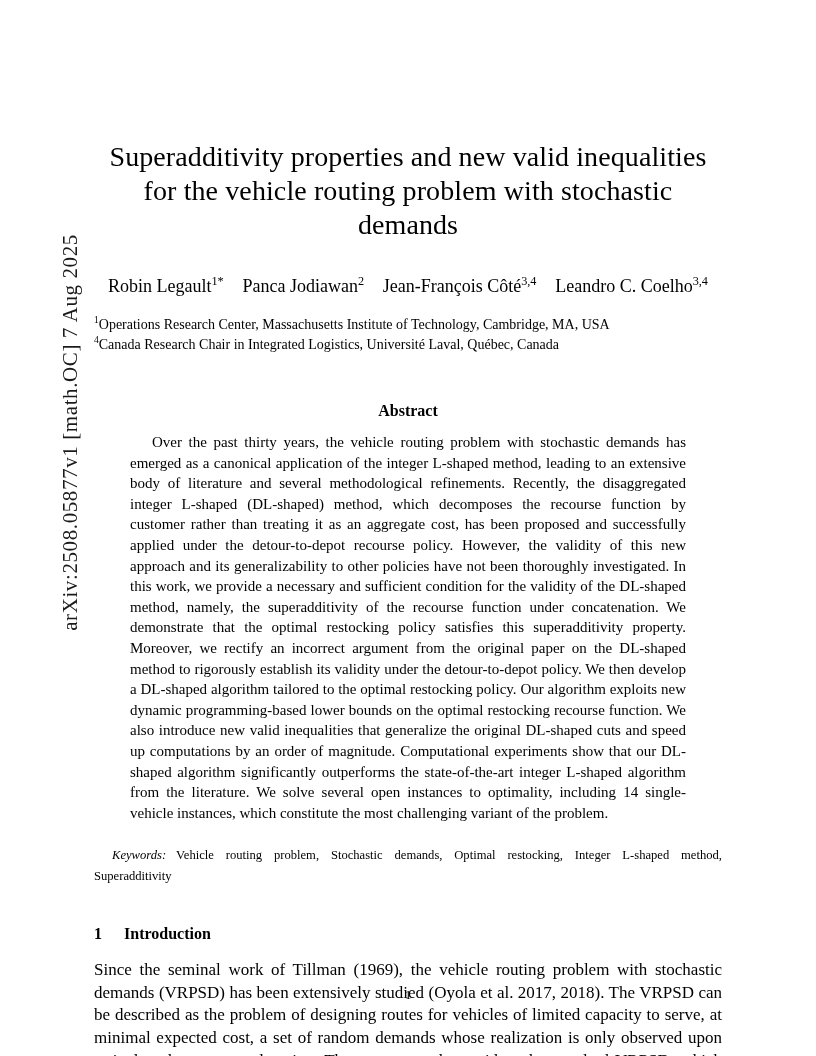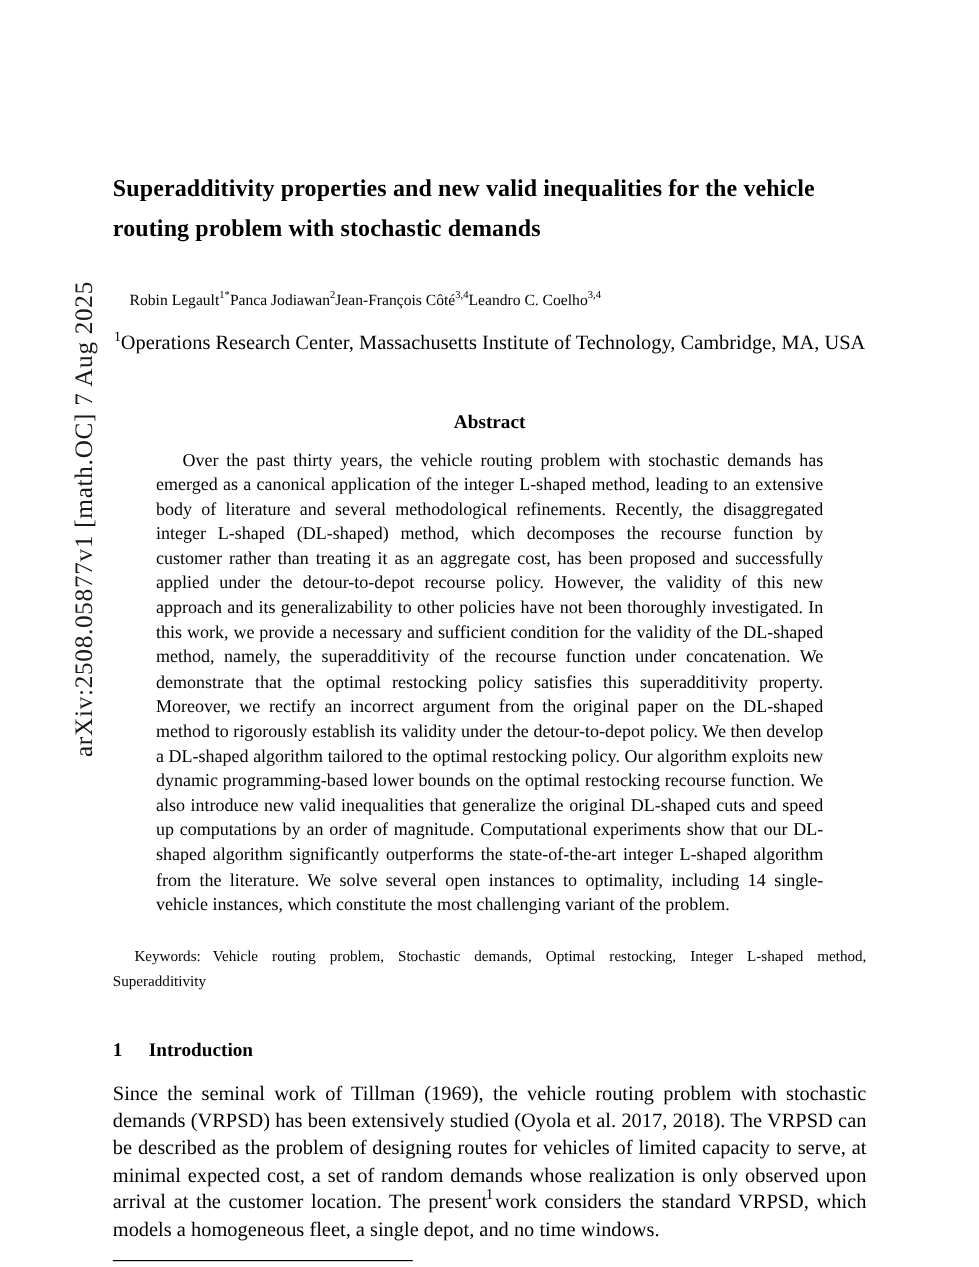--- a/index.html
+++ b/index.html
@@ -35,43 +35,45 @@
     text-align: center;
     white-space: nowrap;
   }
   .content {
     position: absolute;
     left: 94px;
     top: 140px;
     width: 628px;
   }
   .title {
-    font-size: 20px;
+    font-size: 28px;
     line-height: 34px;
+    text-align: center;
     margin: 0 0 34px 0;
-    font-weight: bold;
+    font-weight: normal;
     letter-spacing: 0.1px;
   }
   .authors {
     display: flex;
+    justify-content: space-between;
     align-items: baseline;
-    font-size: 13px;
+    font-size: 18px;
     margin: 0 14px 18px 14px;
   }
   .authors .author {
     white-space: nowrap;
   }
   sup {
     font-size: 0.68em;
     vertical-align: super;
     line-height: 0;
   }
   .affiliations {
-    text-align: center;
-    font-size: 17px;
+    text-align: left;
+    font-size: 14px;
     line-height: 19.5px;
     margin: 0 0 48px 0;
   }
   .abstract-head {
     text-align: center;
     font-size: 16px;
     font-weight: bold;
     margin: 0 0 12px 0;
   }
   .abstract-body {
@@ -81,20 +83,21 @@
     margin: 0 36px 0 36px;
     text-indent: 22px;
   }
   .keywords {
     font-size: 12.6px;
     line-height: 21px;
     text-align: justify;
     margin: 22px 0 0 0;
   }
   .keywords .kw-label {
+    font-style: italic;
     margin-left: 18px;
     margin-right: 10px;
   }
   .section-head {
     font-size: 16px;
     font-weight: bold;
     margin: 38px 0 16px 0;
   }
   .section-head .num {
     display: inline-block;
@@ -143,20 +146,21 @@
 
     <div class="authors">
       <span class="author"><span>Robin Legault</span><sup>1*</sup></span>
       <span class="author"><span>Panca Jodiawan</span><sup>2</sup></span>
       <span class="author"><span>Jean-François Côté</span><sup>3,4</sup></span>
       <span class="author"><span>Leandro C. Coelho</span><sup>3,4</sup></span>
     </div>
 
     <div class="affiliations">
       <div><sup>1</sup><span>Operations Research Center, Massachusetts Institute of Technology, Cambridge, MA, USA</span></div>
+      <div><sup>4</sup><span>Canada Research Chair in Integrated Logistics, Université Laval, Québec, Canada</span></div>
     </div>
 
     <div class="abstract-head">Abstract</div>
     <div class="abstract-body">Over the past thirty years, the vehicle routing problem with stochastic demands has emerged as a canonical application of the integer L-shaped method, leading to an extensive body of literature and several methodological refinements. Recently, the disaggregated integer L-shaped (DL-shaped) method, which decomposes the recourse function by customer rather than treating it as an aggregate cost, has been proposed and successfully applied under the detour-to-depot recourse policy. However, the validity of this new approach and its generalizability to other policies have not been thoroughly investigated. In this work, we provide a necessary and sufficient condition for the validity of the DL-shaped method, namely, the superadditivity of the recourse function under concatenation. We demonstrate that the optimal restocking policy satisfies this superadditivity property. Moreover, we rectify an incorrect argument from the original paper on the DL-shaped method to rigorously establish its validity under the detour-to-depot policy. We then develop a DL-shaped algorithm tailored to the optimal restocking policy. Our algorithm exploits new dynamic programming-based lower bounds on the optimal restocking recourse function. We also introduce new valid inequalities that generalize the original DL-shaped cuts and speed up computations by an order of magnitude. Computational experiments show that our DL-shaped algorithm significantly outperforms the state-of-the-art integer L-shaped algorithm from the literature. We solve several open instances to optimality, including 14 single-vehicle instances, which constitute the most challenging variant of the problem.</div>
 
     <div class="keywords"><span class="kw-label">Keywords:</span><span>Vehicle routing problem, Stochastic demands, Optimal restocking, Integer L-shaped method, Superadditivity</span></div>
 
     <div class="section-head"><span class="num">1</span><span>Introduction</span></div>
 
     <p class="body-text">Since the seminal work of Tillman (1969), the vehicle routing problem with stochastic demands (VRPSD) has been extensively studied (Oyola et al. 2017, 2018). The VRPSD can be described as the problem of designing routes for vehicles of limited capacity to serve, at minimal expected cost, a set of random demands whose realization is only observed upon arrival at the customer location. The present work considers the standard VRPSD, which models a homogeneous fleet, a single depot, and no time windows.</p>

